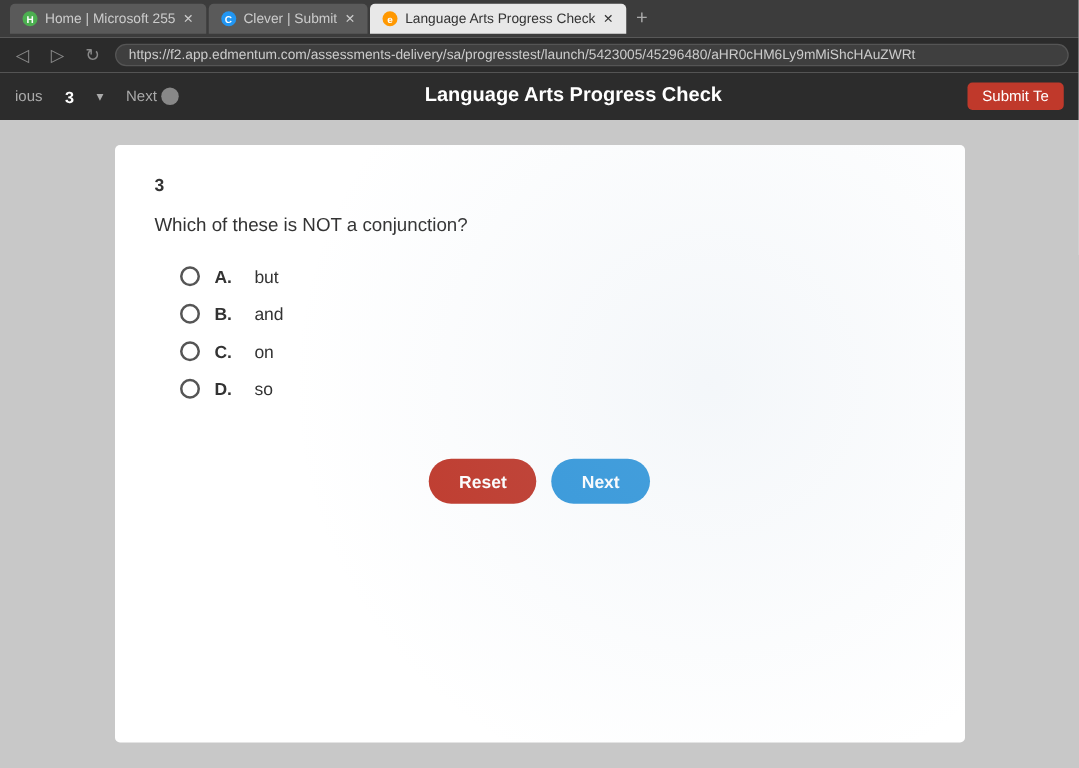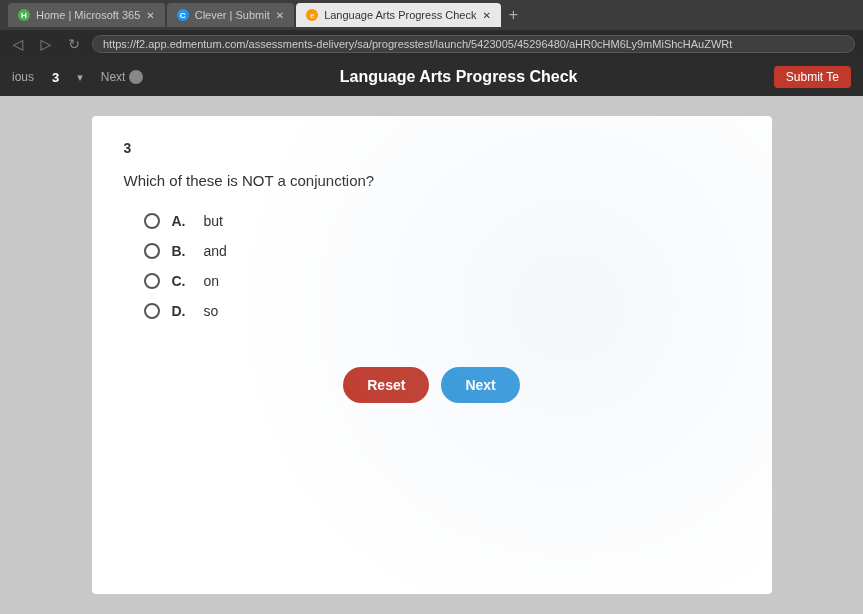--- a/index.html
+++ b/index.html
@@ -247,21 +247,21 @@
       border-radius: 4px;
     }
   </style>
 </head>
 <body>
 
 <div class="browser-chrome">
   <div class="browser-tabs">
     <div class="tab">
       <span class="tab-icon green">H</span>
-      <span>Home | Microsoft 365</span>
+      <span>Home | Microsoft 255</span>
       <span class="tab-close">✕</span>
     </div>
     <div class="tab">
       <span class="tab-icon blue">C</span>
       <span>Clever | Submit</span>
       <span class="tab-close">✕</span>
     </div>
     <div class="tab active">
       <span class="tab-icon orange">e</span>
       <span>Language Arts Progress Check</span>

